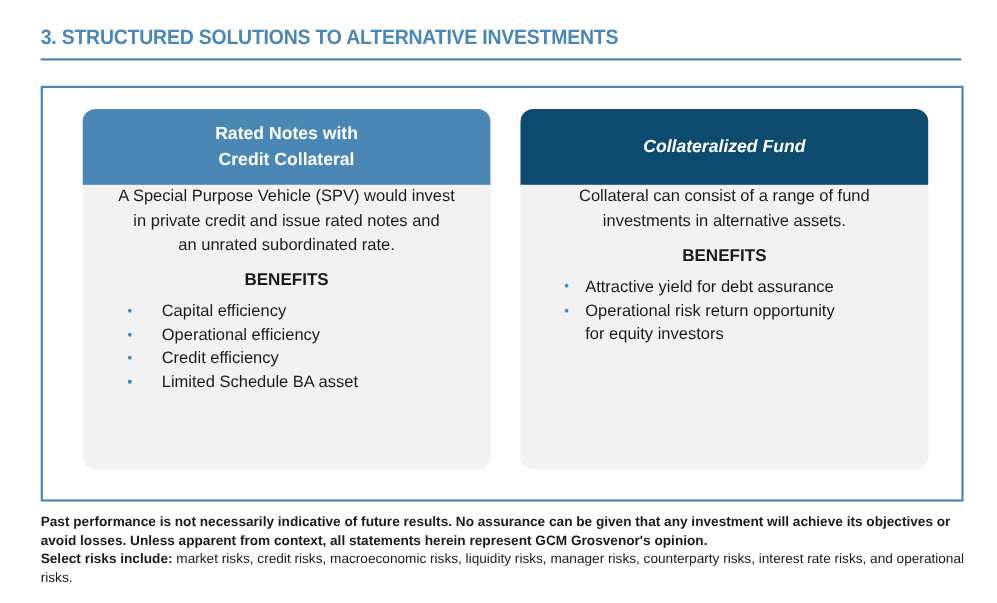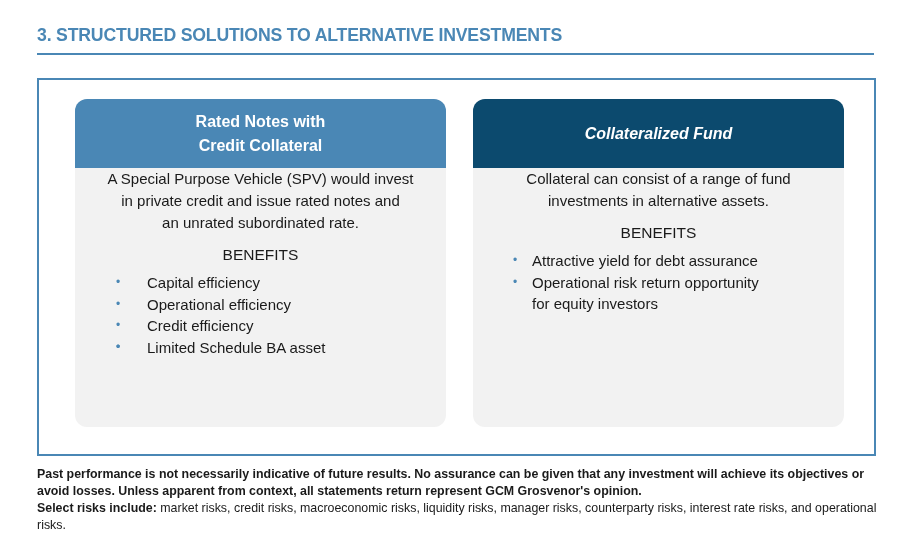--- a/index.html
+++ b/index.html
@@ -29,21 +29,21 @@
     .card-header {
       height: 69px; display: flex; align-items: center; justify-content: center;
       text-align: center; color: #ffffff; font-weight: bold; font-size: 16px; line-height: 24px;
     }
     .card.left .card-header { background: #4a87b5; }
     .card.right .card-header { background: #0c4a6e; font-style: italic; }
     .card-desc {
       text-align: center; font-size: 15px; line-height: 22px; padding: 0 10px;
     }
     .benefits-heading {
-      text-align: center; font-weight: normal; font-size: 15.5px; margin-top: 10px; line-height: 22px;
+      text-align: center; font-weight: bold; font-size: 15.5px; margin-top: 10px; line-height: 22px;
     }
     .benefit-list { list-style: none; margin: 6px 0 0 0; padding: 0; }
     .benefit-list li { position: relative; font-size: 15px; line-height: 21.5px; }
     .card.left .benefit-list li { padding-left: 72px; }
     .card.left .benefit-list li .bullet { left: 41px; }
     .card.right .benefit-list li { padding-left: 59px; }
     .card.right .benefit-list li .bullet { left: 40px; }
     .bullet {
       position: absolute; top: 0; color: #4a87b5; font-size: 12px; line-height: 21.5px;
     }
@@ -95,15 +95,15 @@
   </div>
   <div class="benefits-heading">BENEFITS</div>
   <ul class="benefit-list">
     <li><span class="bullet">•</span><span>Attractive yield for debt assurance</span></li>
     <li><span class="bullet">•</span><span>Operational risk return opportunity</span></li>
     <li><span>for equity investors</span></li>
   </ul>
 </div>
 
 <div class="disclaimer">
-  <div class="bold">Past performance is not necessarily indicative of future results. No assurance can be given that any investment will achieve its objectives or avoid losses. Unless apparent from context, all statements return represent GCM Grosvenor's opinion.</div>
+  <div class="bold">Past performance is not necessarily indicative of future results. No assurance can be given that any investment will achieve its objectives or avoid losses. Unless apparent from context, all statements herein represent GCM Grosvenor's opinion.</div>
   <div><span class="bold">Select risks include:</span><span> market risks, credit risks, macroeconomic risks, liquidity risks, manager risks, counterparty risks, interest rate risks, and operational risks.</span></div>
 </div>
 
 </body></html>

